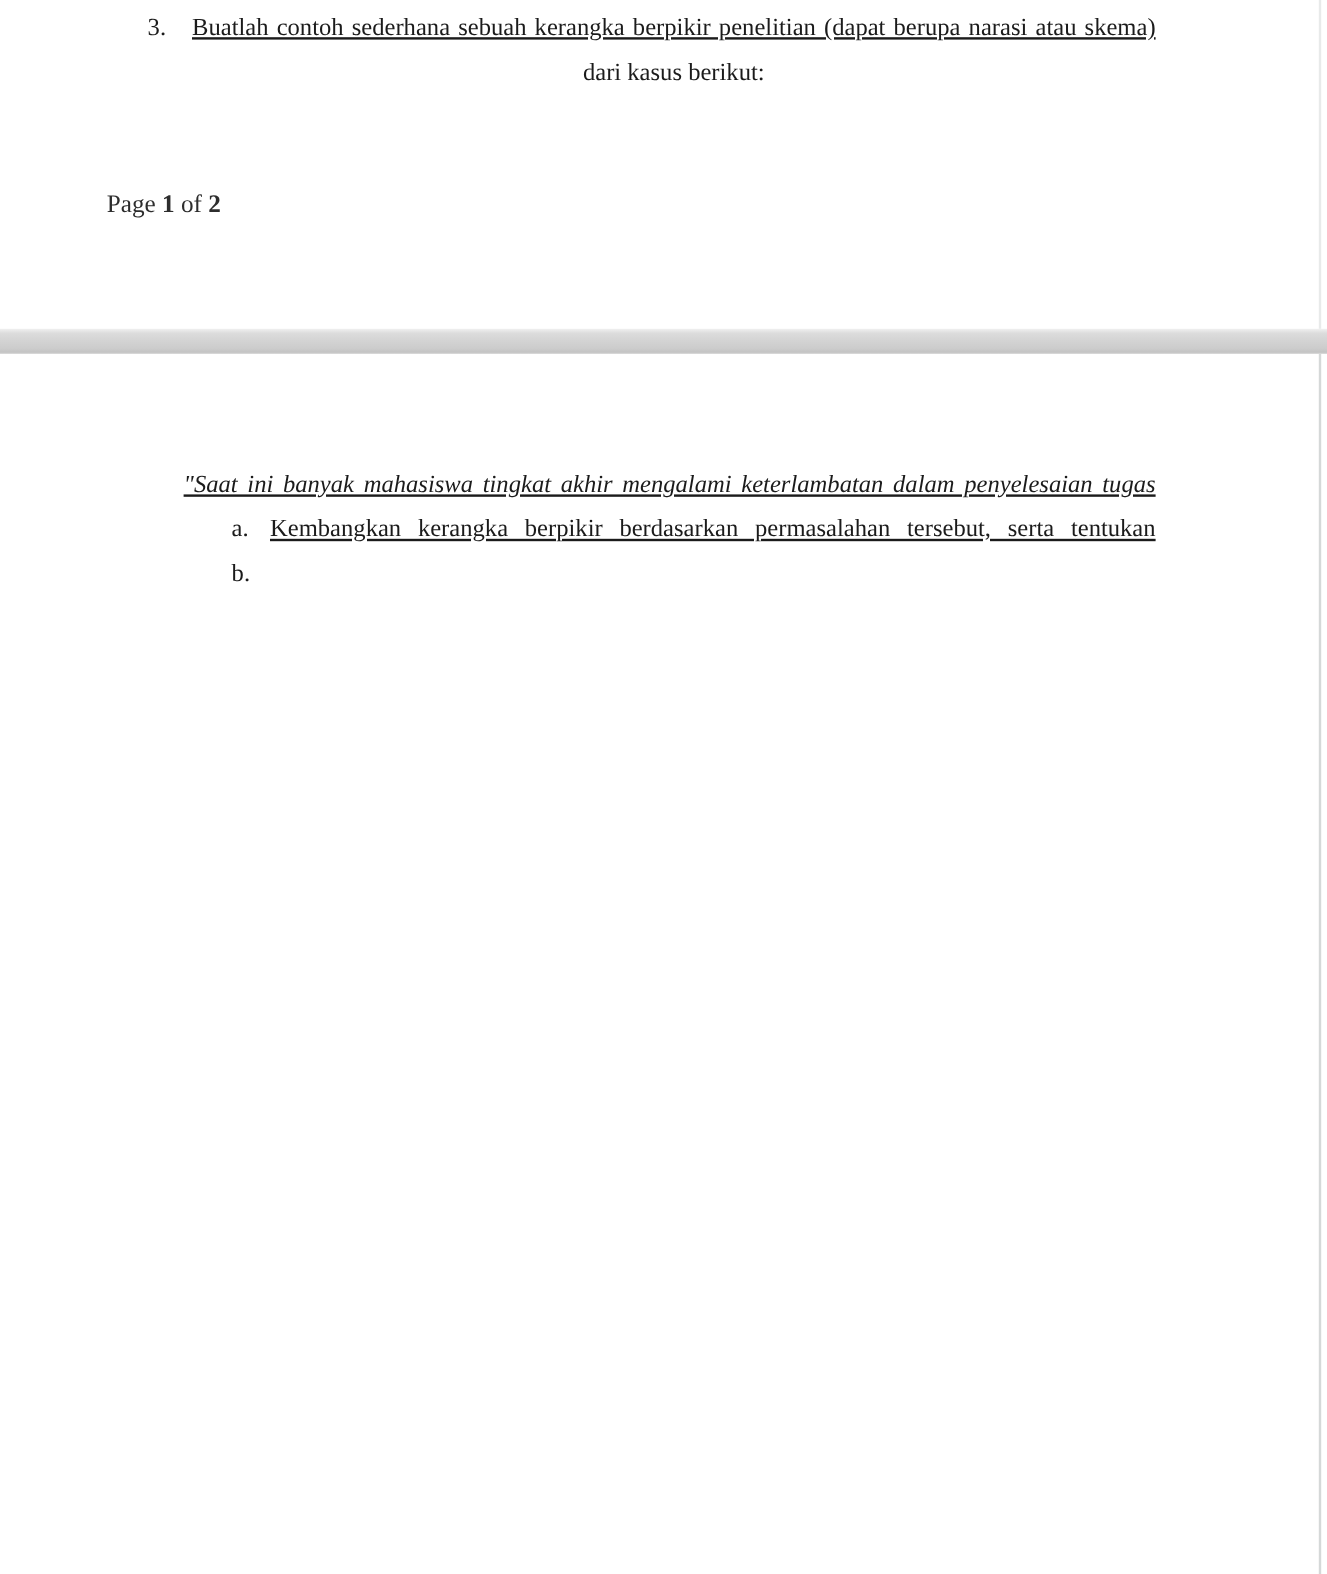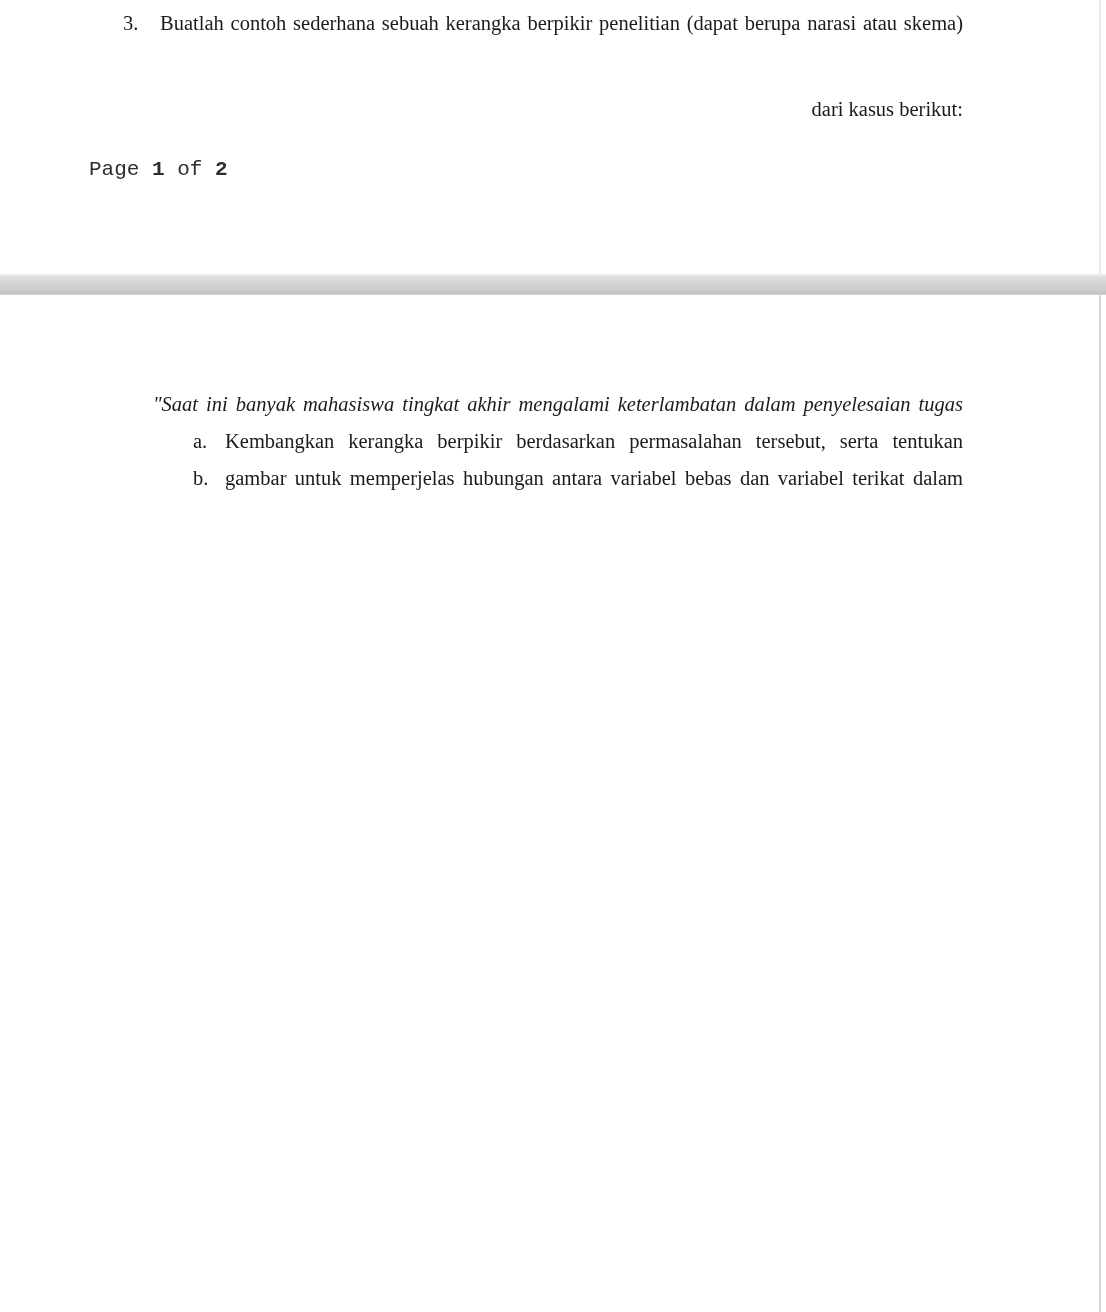--- a/index.html
+++ b/index.html
@@ -24,32 +24,32 @@
   }
   .q-marker {
     position: absolute;
     left: -37px;
     top: 0;
   }
   .jline {
     text-align: justify;
     text-align-last: justify;
     white-space: nowrap;
+    text-decoration: underline;
   }
   .line {
-    text-align: right;
+    text-align: center;
     white-space: nowrap;
-    margin-top: 48px;
   }
 
   .page-indicator {
     position: absolute;
     top: 158px;
     left: 89px;
-    font-family: Liberation Mono, monospace;
+    font-family: Liberation Serif, serif;
     font-size: 21px;
     line-height: 24px;
     color: #2d2d2d;
     white-space: nowrap;
   }
   .page-indicator b { font-weight: 700; }
 
   
   .page-break {
     position: absolute;
@@ -138,19 +138,18 @@
         <div class="jline">"Saat ini banyak mahasiswa tingkat akhir mengalami keterlambatan dalam penyelesaian tugas</div>
       </div>
 
       <div class="sub-item">
         <span class="sub-marker">a.</span>
         <div class="jline">Kembangkan kerangka berpikir berdasarkan permasalahan tersebut, serta tentukan</div>
       </div>
 
       <div class="sub-item">
         <span class="sub-marker">b.</span>
-        <div class="jline">gambar untuk memperjelas hubungan antara variabel bebas dan variabel terikat dalam</div>
       </div>
 
     </div>
   </section>
 
 </div>
 
 </body></html>

